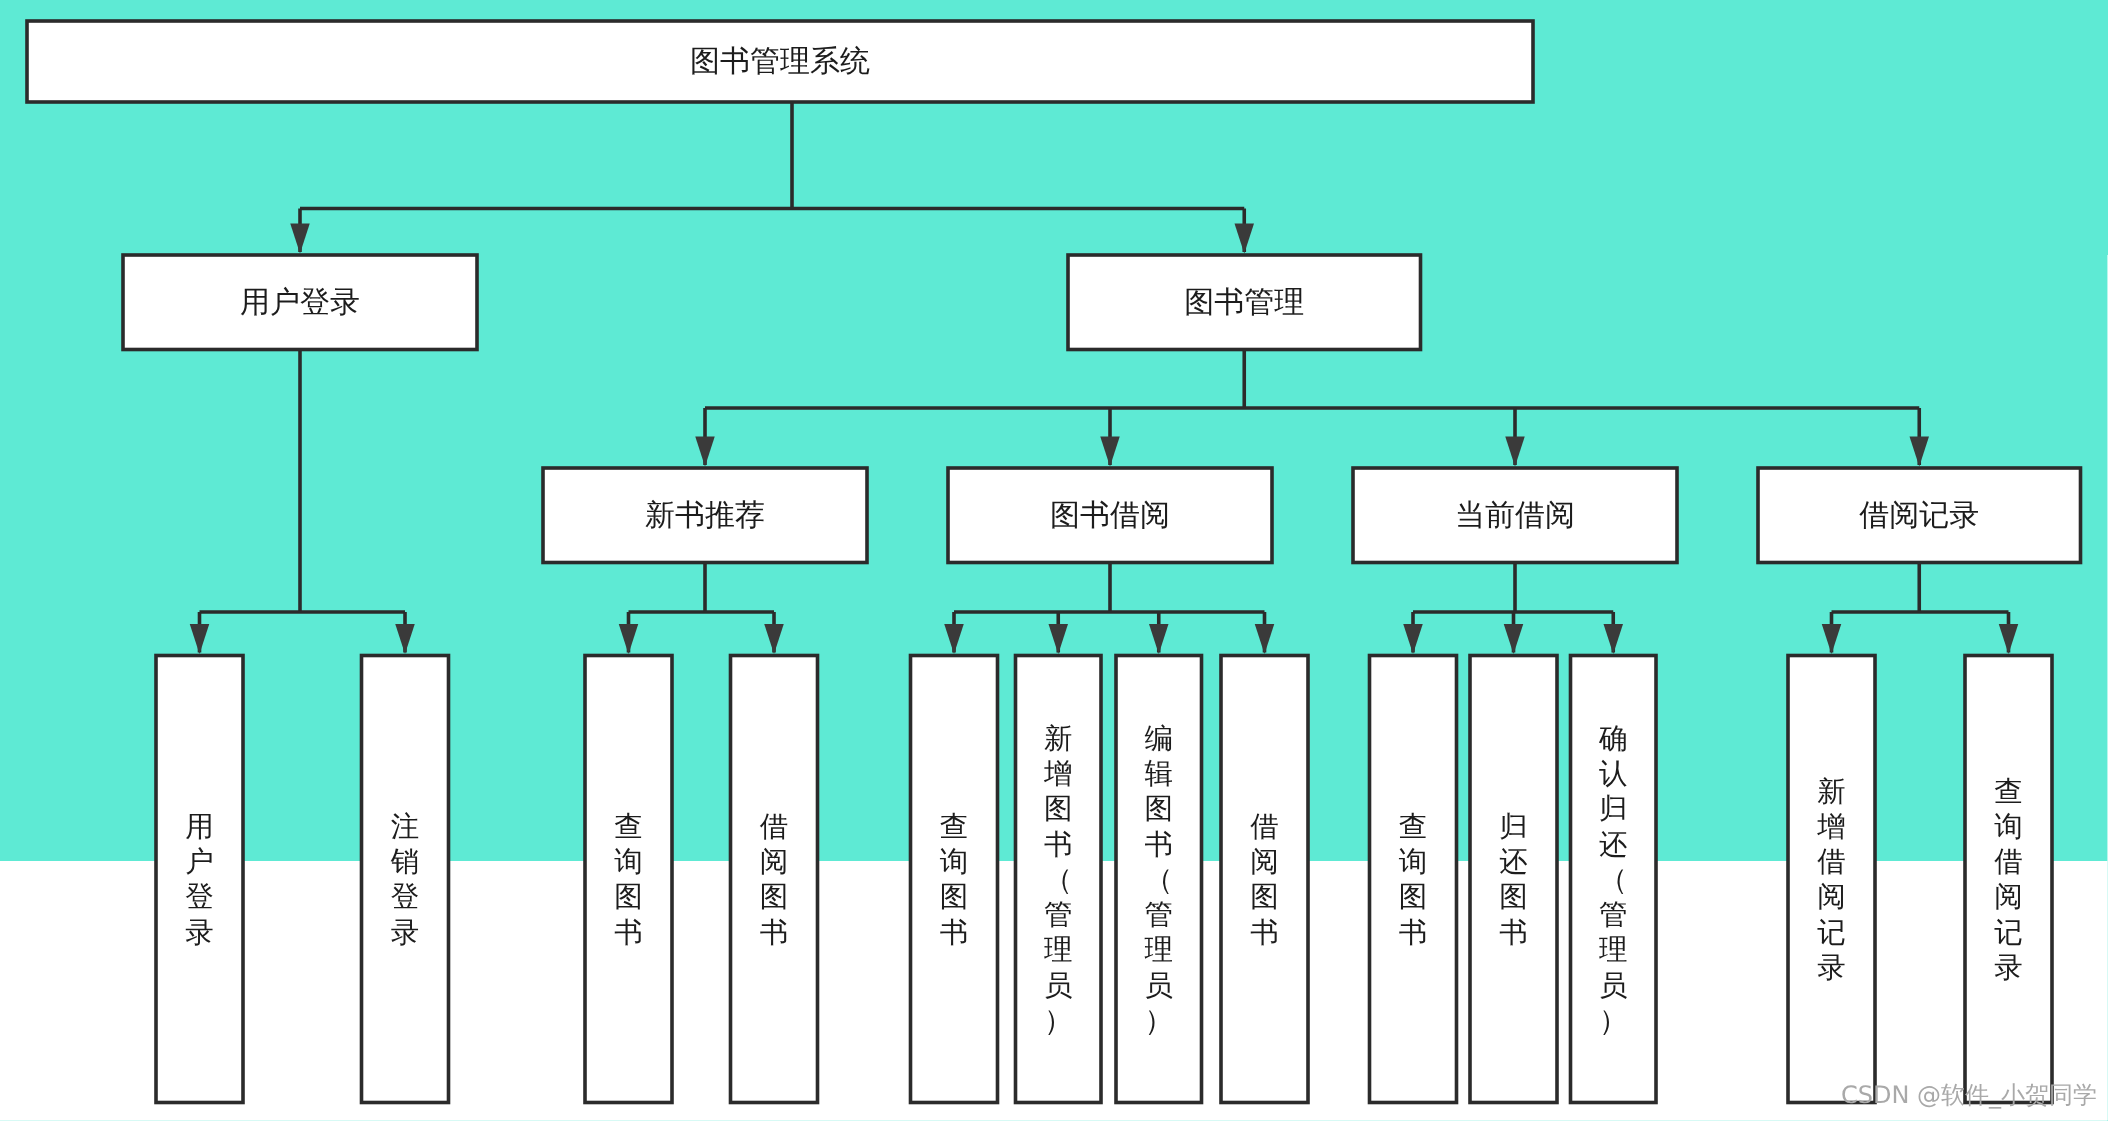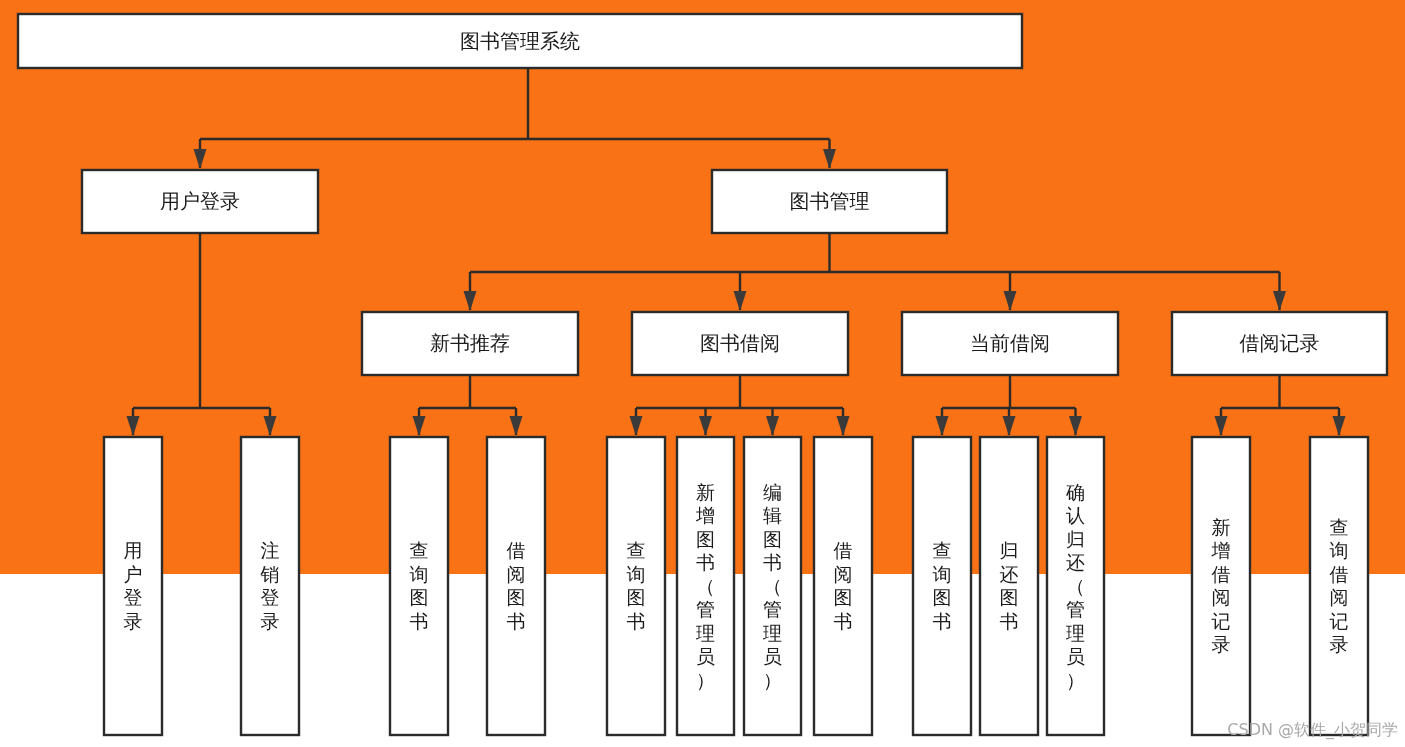--- a/index.html
+++ b/index.html
@@ -10,21 +10,21 @@
   body {
     width: 1405px;
     height: 747px;
     font-family: "DejaVu Sans", "Liberation Sans", sans-serif;
     overflow: hidden;
   }
   #diagram-root {
     position: relative;
     width: 1405px;
     height: 574px;
-    background: #f97316;
+    background: #5eead4;
   }
   svg#diagram-canvas {
     position: absolute;
     top: 0;
     left: 0;
     width: 1405px;
     height: 747px;
     display: block;
   }
   .node-rect {

